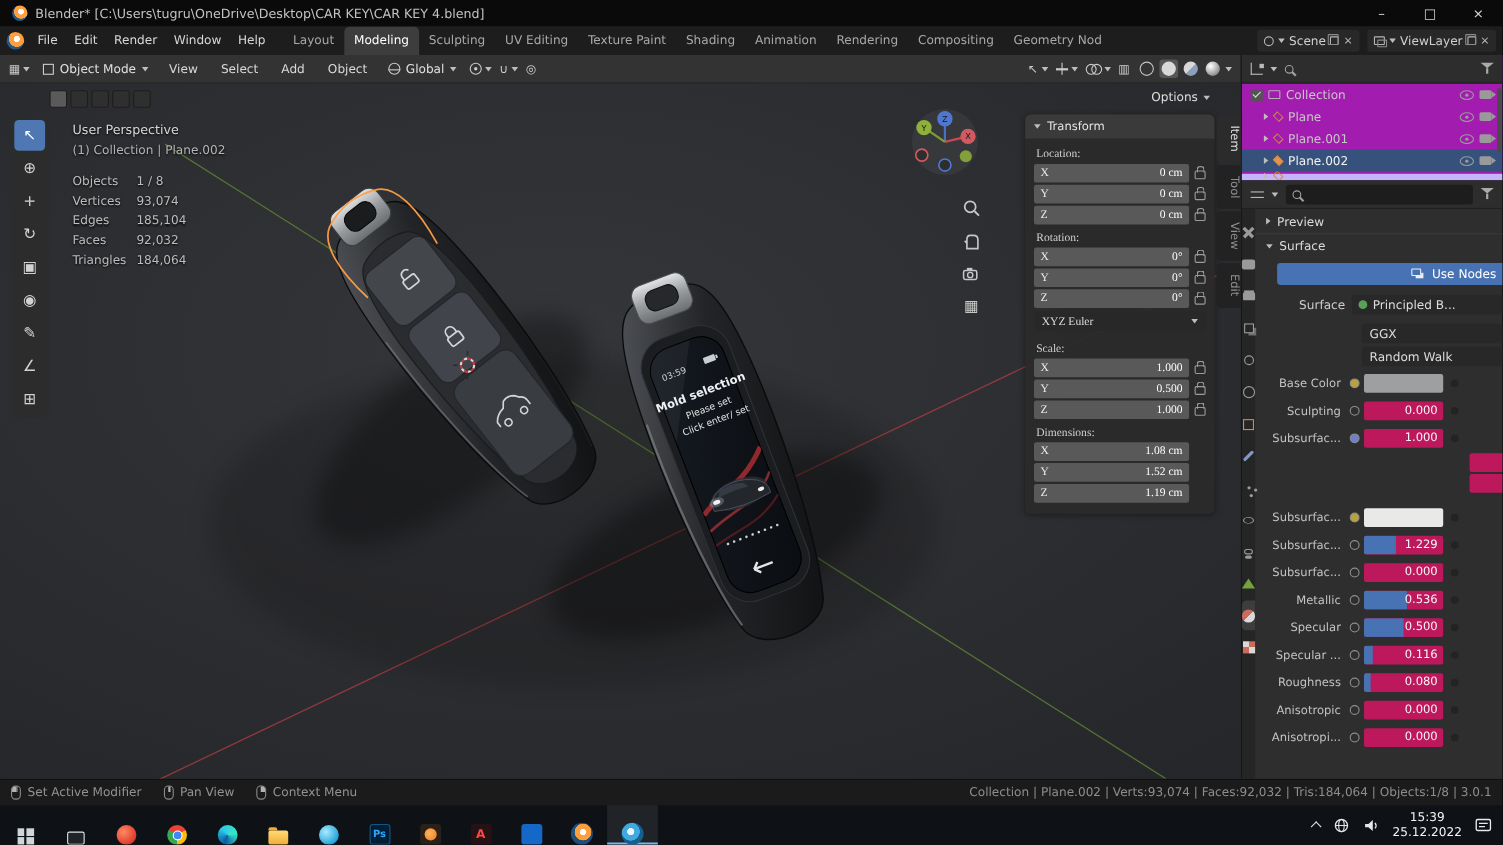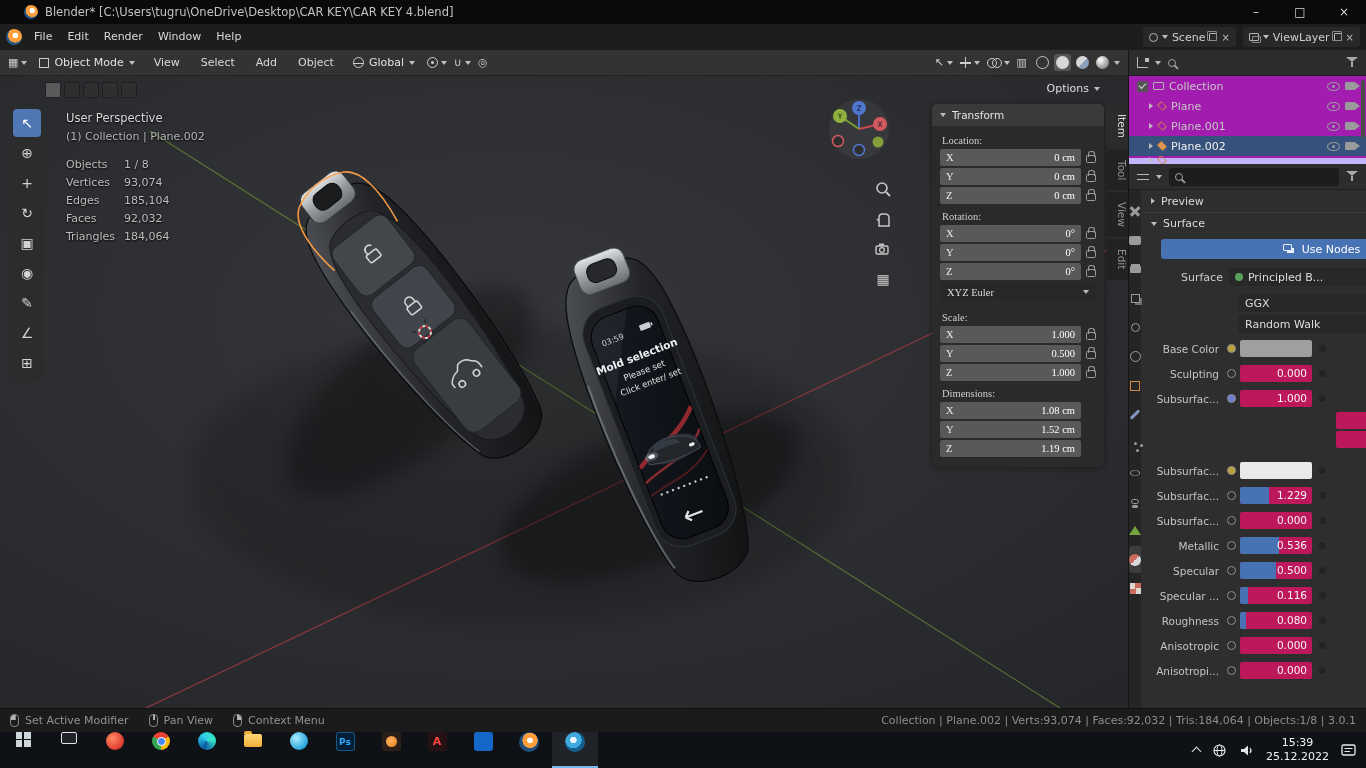--- a/index.html
+++ b/index.html
@@ -1,21 +1,21 @@
 <!DOCTYPE html>
 <html><head>
 <meta charset="utf-8">
 <style>
   * { box-sizing: border-box; margin: 0; padding: 0; }
   html,body { background:#000; }
   .screen { width:1366px; height:768px; position:relative; overflow:hidden;
     font-family:"DejaVu Sans","Liberation Sans",sans-serif; font-size:11px; background:#1d1d1d; color:#ccc; }
 
   
-  .titlebar { height:24px; background:#0a0a0a; display:flex; align-items:center; gap:7px; padding-left:24px; color:#c2c2c2; font-size:11.5px; }
+  .titlebar { height:24px; background:#0a0a0a; display:flex; align-items:center; gap:7px; padding-left:11px; color:#c2c2c2; font-size:11.5px; }
   .tb-logo { width:14px; height:14px; border-radius:50%; background:radial-gradient(circle at 58% 40%, #fff 0 2.4px, #ff9e3d 2.9px 6.2px, #265787 6.6px); }
   .tb-title { white-space:nowrap; }
   .tb-controls { margin-left:auto; display:flex; height:24px; }
   .tbc { width:44px; display:flex; align-items:center; justify-content:center; color:#d4d4d4; font-size:12px; }
 
   
   .menubar { height:26px; background:#1d1d1d; display:flex; align-items:center; padding:0 6px; gap:1px; overflow:hidden; }
   .blogo { width:16px; height:16px; border-radius:50%; margin-right:4px; flex:none;
     background:radial-gradient(circle at 58% 40%, #fff 0 2.6px, #ff9e3d 3px 7px, #265787 7.4px); }
   .menu { padding:0 7px; height:20px; line-height:20px; border-radius:3px; color:#d8d8d8; }
@@ -170,21 +170,21 @@
   .hint { display:flex; align-items:center; gap:6px; }
   .mi { width:9px; height:13px; border:1.2px solid #8a8a8a; border-radius:4px; position:relative; flex:none; }
   .mi::before { content:""; position:absolute; left:50%; top:0; width:1px; height:5px; background:#8a8a8a; }
   .mi.l::after { content:""; position:absolute; left:0; top:0; width:4px; height:5px; background:#b2b2b2; border-radius:3px 0 0 0; }
   .mi.m::before { width:2px; background:#b2b2b2; }
   .mi.r::after { content:""; position:absolute; right:0; top:0; width:4px; height:5px; background:#b2b2b2; border-radius:0 3px 0 0; }
   .sb-info { margin-left:auto; color:#8d8d8d; white-space:nowrap; }
 
   
   .taskbar { height:36px; background:#0e1217; display:flex; align-items:center; color:#e8e8e8; }
-  .tk { width:46px; height:36px; display:flex; align-items:flex-start; justify-content:center; position:relative; flex:none; }
+  .tk { width:46px; height:36px; display:flex; align-items:flex-end; justify-content:center; position:relative; flex:none; }
   .tk.active { background:rgba(255,255,255,0.08); box-shadow:inset 0 -2px 0 #76b9ed; }
   .ic-win { display:grid; width:15px; height:15px; grid-template-columns:1fr 1fr; grid-template-rows:1fr 1fr; gap:1.5px; }
   .ic-win span { background:#cfd6da; }
   .ic-taskview { width:16px; height:12px; border:1.5px solid #dfe3e6; border-radius:2px; background:rgba(255,255,255,.08); }
   .ic-redapp { width:18px; height:18px; border-radius:50%; background:radial-gradient(circle at 35% 35%, #ff8a63, #dd3a2e 72%); }
   .ic-chrome { width:18px; height:18px; border-radius:50%; position:relative; background:conic-gradient(from -60deg, #ea4335 0 120deg, #fbbc05 0 240deg, #34a853 0 360deg); }
   .ic-chrome::after { content:""; position:absolute; inset:4.5px; border-radius:50%; background:#4285f4; border:1.5px solid #fff; }
   .ic-edge { width:18px; height:18px; border-radius:50%; background:conic-gradient(from 200deg, #0c59a4, #2ccdea, #35e5c3, #0c59a4); }
   .ic-folder { width:18px; height:13px; background:linear-gradient(#ffd978,#f0ad35); border-radius:2px; position:relative; margin-top:2px; }
   .ic-folder::before { content:""; position:absolute; top:-3px; left:0; width:8px; height:3px; background:#f0ad35; border-radius:2px 2px 0 0; }
@@ -215,20 +215,32 @@
     </div>
   </div>
 
   <div class="menubar">
     <span class="blogo"></span>
     <span class="menu">File</span>
     <span class="menu">Edit</span>
     <span class="menu">Render</span>
     <span class="menu">Window</span>
     <span class="menu">Help</span>
+    <div class="ws-tabs">
+      <span class="ws">Layout</span>
+      <span class="ws active">Modeling</span>
+      <span class="ws">Sculpting</span>
+      <span class="ws">UV Editing</span>
+      <span class="ws">Texture Paint</span>
+      <span class="ws">Shading</span>
+      <span class="ws">Animation</span>
+      <span class="ws">Rendering</span>
+      <span class="ws">Compositing</span>
+      <span class="ws">Geometry Nod</span>
+    </div>
     <div class="mb-spacer"></div>
     <div class="pill">
       <span class="pic-scene"></span>
         <span class="cv"></span>
       <span>Scene</span>
       <span class="cpy"></span>
       <span class="xg">×</span>
     </div>
     <div class="pill">
       <span class="pic-vl"></span>

